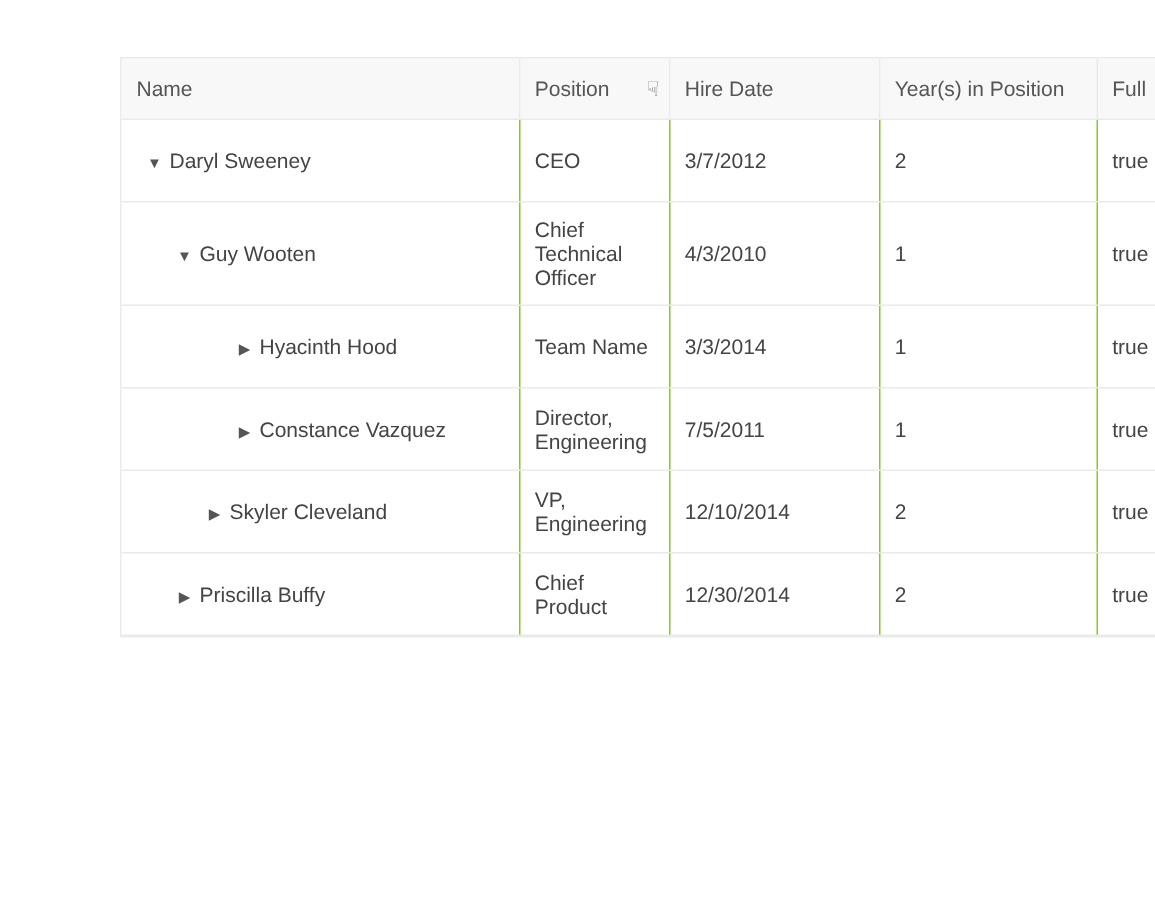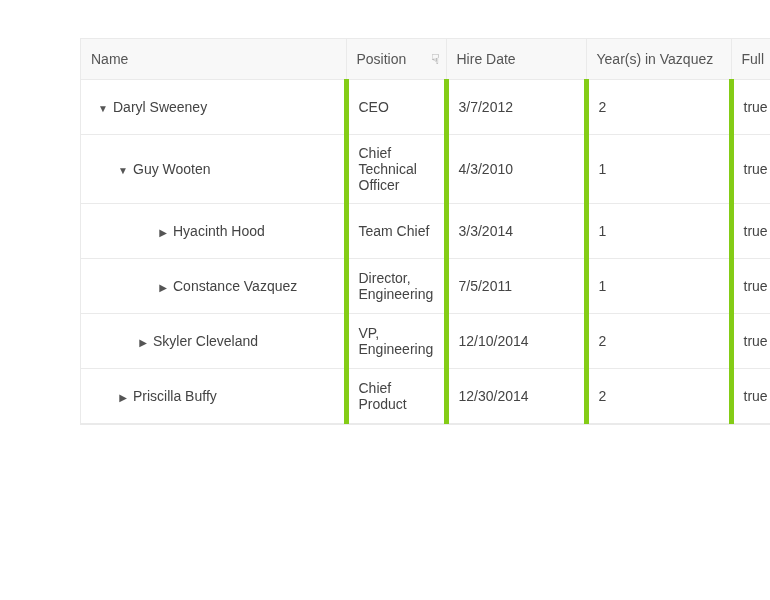--- a/index.html
+++ b/index.html
@@ -37,21 +37,21 @@
     border-right: 1px solid #eaeaea;
     border-bottom: 1px solid #eaeaea;
     white-space: nowrap;
     overflow: hidden;
     text-overflow: ellipsis;
     position: relative;
   }
   th:last-child { border-right: none; }
   td {
     padding: 10px 10px;
-    border-right: 5px solid #84cc16;
+    border-right: 1px solid #84cc16;
     border-bottom: 1px solid #eaeaea;
     vertical-align: middle;
     color: #444;
     overflow: hidden;
     text-overflow: ellipsis;
   }
   td:last-child { border-right: none; }
   td.name-cell { white-space: nowrap; }
   .toggle {
     display: inline-block;
@@ -100,21 +100,21 @@
             <span>Name</span>
           </th>
           <th>
             <span>Position</span>
             <span class="cursor-icon">☟</span>
           </th>
           <th>
             <span>Hire Date</span>
           </th>
           <th>
-            <span>Year(s) in Vazquez</span>
+            <span>Year(s) in Position</span>
           </th>
           <th>
             <span>Full</span>
           </th>
         </tr>
       </thead>
       <tbody id="tree-body">
           <tr>
             <td class="name-cell"><span class="indent" style="width: 6px;"></span><span class="toggle">▼</span><span>Daryl Sweeney</span></td>
             <td><span>CEO</span></td>
@@ -124,21 +124,21 @@
           </tr>
           <tr>
             <td class="name-cell"><span class="indent" style="width: 26px;"></span><span class="toggle">▼</span><span>Guy Wooten</span></td>
             <td><span>Chief Technical Officer</span></td>
             <td><span>4/3/2010</span></td>
             <td><span>1</span></td>
             <td><span>true</span></td>
           </tr>
           <tr>
             <td class="name-cell"><span class="indent" style="width: 66px;"></span><span class="toggle">▶</span><span>Hyacinth Hood</span></td>
-            <td><span>Team Chief</span></td>
+            <td><span>Team Name</span></td>
             <td><span>3/3/2014</span></td>
             <td><span>1</span></td>
             <td><span>true</span></td>
           </tr>
           <tr>
             <td class="name-cell"><span class="indent" style="width: 66px;"></span><span class="toggle">▶</span><span>Constance Vazquez</span></td>
             <td><span>Director, Engineering</span></td>
             <td><span>7/5/2011</span></td>
             <td><span>1</span></td>
             <td><span>true</span></td>

